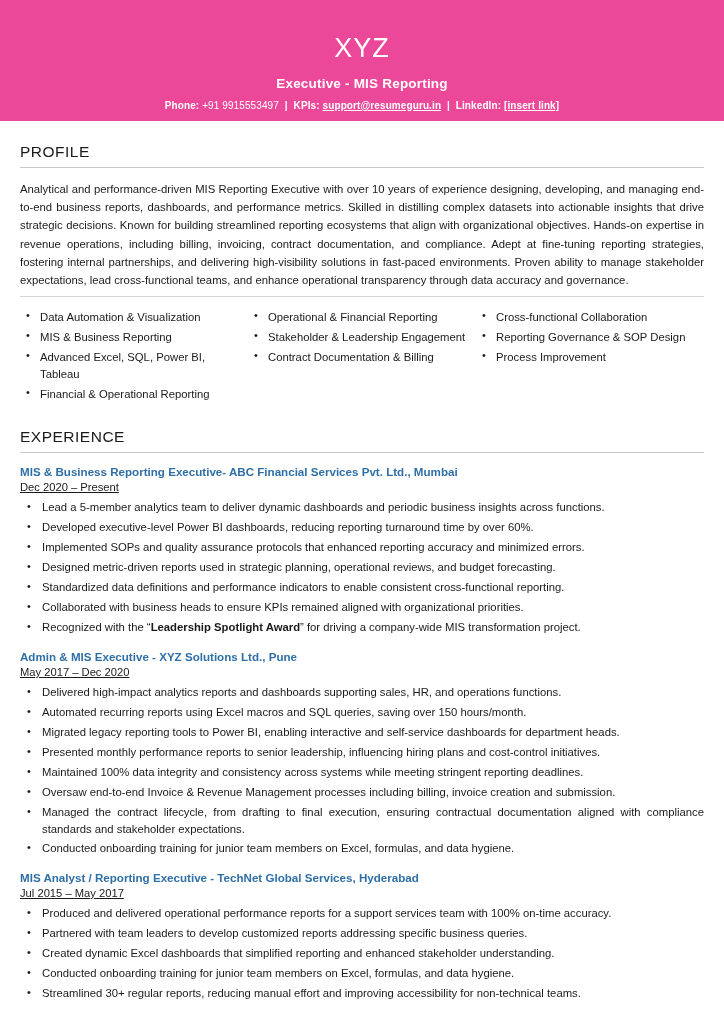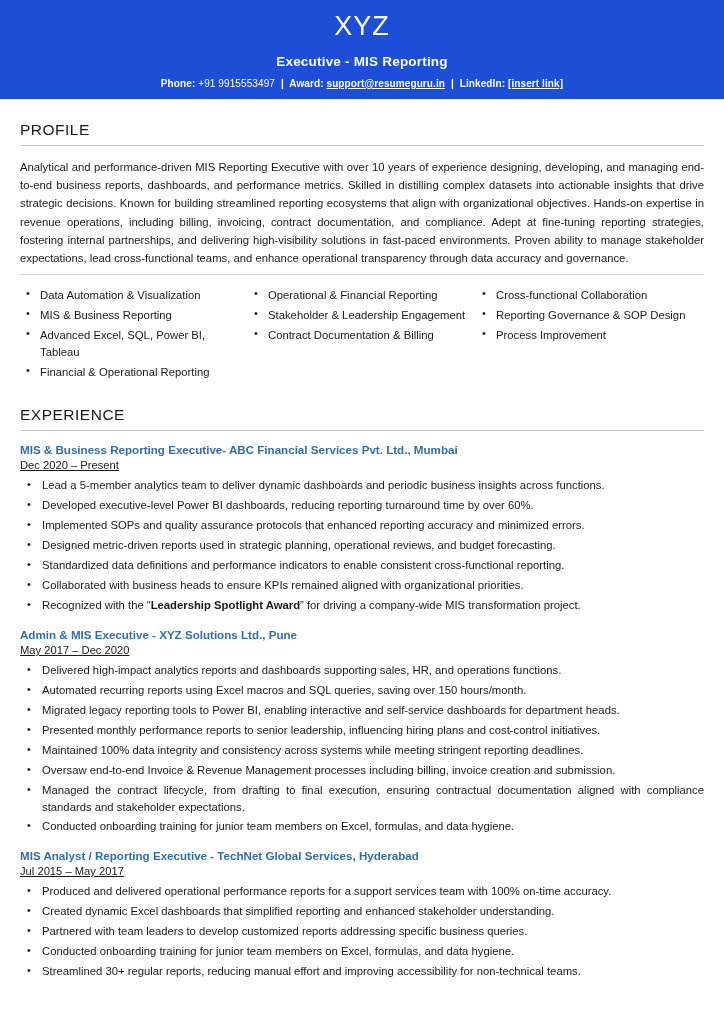--- a/index.html
+++ b/index.html
@@ -16,23 +16,23 @@
   .page {
     width: 724px;
     min-height: 1024px;
     background: #ffffff;
     position: relative;
     box-sizing: border-box;
   }
 
   
   .header {
-    background: #1d4ed8;
+    background: #ec4899;
     color: #ffffff;
-    padding: 8px 20px 10px 20px;
+    padding: 30px 20px 10px 20px;
     text-align: center;
   }
   .header-name {
     font-size: 27px;
     letter-spacing: 1px;
     font-weight: 400;
     line-height: 1.25;
     margin: 2px 0 10px 0;
   }
   .header-role {
@@ -162,21 +162,21 @@
 
 <div class="page">
 
   <div class="header">
     <div class="header-name">XYZ</div>
     <div class="header-role">Executive - MIS Reporting</div>
     <div class="header-contact">
       <span class="label">Phone:</span>
       <span class="value">+91 9915553497</span>
       <span class="sep">|</span>
-      <span class="label">Award:</span>
+      <span class="label">KPIs:</span>
       <span class="link">support@resumeguru.in</span>
       <span class="sep">|</span>
       <span class="label">LinkedIn:</span>
       <span class="link">[insert link]</span>
     </div>
   </div>
 
   <div class="content">
 
     <div class="section-title">PROFILE</div>
@@ -239,21 +239,21 @@
         <li>Managed the contract lifecycle, from drafting to final execution, ensuring contractual documentation aligned with compliance standards and stakeholder expectations.</li>
         <li>Conducted onboarding training for junior team members on Excel, formulas, and data hygiene.</li>
       </ul>
     </div>
 
     <div class="job">
       <div class="job-title">MIS Analyst / Reporting Executive - TechNet Global Services, Hyderabad</div>
       <div class="job-dates">Jul 2015 – May 2017</div>
       <ul>
         <li>Produced and delivered operational performance reports for a support services team with 100% on-time accuracy.</li>
+        <li>Partnered with team leaders to develop customized reports addressing specific business queries.</li>
         <li>Created dynamic Excel dashboards that simplified reporting and enhanced stakeholder understanding.</li>
-        <li>Partnered with team leaders to develop customized reports addressing specific business queries.</li>
         <li>Conducted onboarding training for junior team members on Excel, formulas, and data hygiene.</li>
         <li>Streamlined 30+ regular reports, reducing manual effort and improving accessibility for non-technical teams.</li>
       </ul>
     </div>
 
   </div>
 </div>
 
 </body></html>

